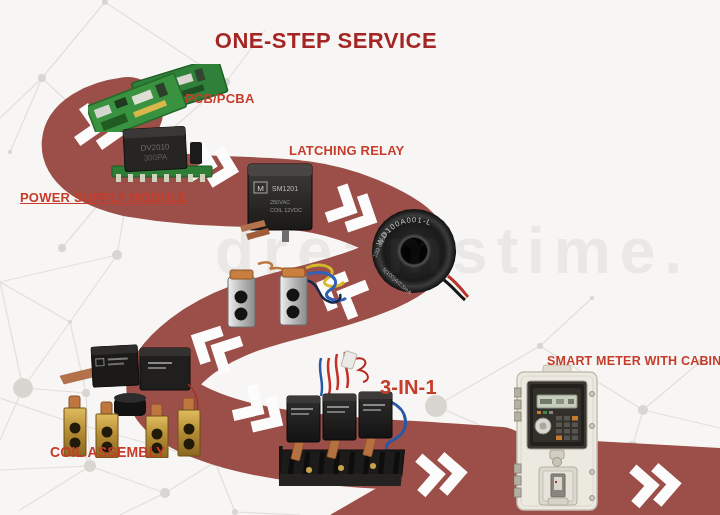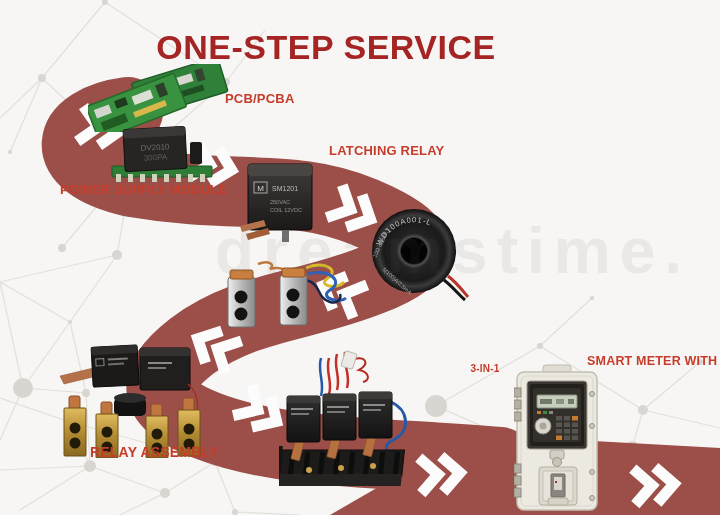--- a/index.html
+++ b/index.html
@@ -3,33 +3,33 @@
 <meta charset="utf-8">
 <style>
   html,body{margin:0;padding:0;}
   .stage{
     position:relative;width:720px;height:515px;overflow:hidden;
     background:#f7f6f4;font-family:"Liberation Sans",sans-serif;
   }
   .layer{position:absolute;left:0;top:0;width:720px;height:515px;}
   .title{
     position:absolute;left:0;top:28px;width:652px;text-align:center;
-    font-size:34px;font-weight:600;letter-spacing:.5px;color:#a42523;
+    font-size:22px;font-weight:600;letter-spacing:.5px;color:#a42523;
   }
   .lbl{
     position:absolute;font-size:13px;font-weight:700;letter-spacing:.2px;
-    color:#c63c2b;white-space:nowrap;margin-left:40px;
+    color:#c63c2b;white-space:nowrap;
   }
   .lbl-pcb{left:185px;top:91px;}
-  .lbl-psu{left:20px;top:182px;}
+  .lbl-psu{left:20px;top:190px;text-decoration:underline;}
   .lbl-latching{left:273px;top:143px;padding-left:16px;}
   .lbl-ct{left:464px;top:226px;}
   .lbl-terminal{left:113px;top:288px;font-size:13.5px;}
   .lbl-relayasm{left:50px;top:444px;font-size:14px;}
-  .lbl-3in1{left:380px;top:359px;width:130px;text-align:center;line-height:19px;font-size:10px;}
+  .lbl-3in1{left:380px;top:378px;width:130px;text-align:left;line-height:19px;font-size:20px;}
   .lbl-smart{left:547px;top:354px;font-size:12.5px;}
   .product{position:absolute;}
   .watermark{
     position:absolute;left:215px;top:214px;font-size:64px;font-weight:700;
     letter-spacing:9px;color:rgba(110,105,100,0.09);pointer-events:none;z-index:9;
   }
   svg text{font-family:"Liberation Sans",sans-serif;}
 </style>
 </head>
 <body>
@@ -350,20 +350,20 @@
         <circle cx="78" cy="108" r="2.5"></circle>
         <circle cx="78" cy="134" r="2.5"></circle>
     </g>
     <rect x="34" y="134" width="20" height="7" rx="2" fill="#d7d3c6" stroke="#b4b0a3"></rect>
   </svg>
 
   <div class="title">ONE-STEP SERVICE</div>
   <div class="lbl lbl-pcb">PCB/PCBA</div>
   <div class="lbl lbl-psu">POWER SUPPLY MODULE</div>
   <div class="lbl lbl-latching">LATCHING RELAY</div>
-  <div class="lbl lbl-relayasm">RELAY ASSEMBLY</div>
+  <div class="lbl lbl-relayasm">COIL ASSEMBLY</div>
   <div class="lbl lbl-3in1">
     <div>3-IN-1</div>
   </div>
   <div class="lbl lbl-smart">SMART METER WITH CABINET</div>
 
   <div class="watermark">dreamstime.</div>
 </div>
 
 </body></html>

